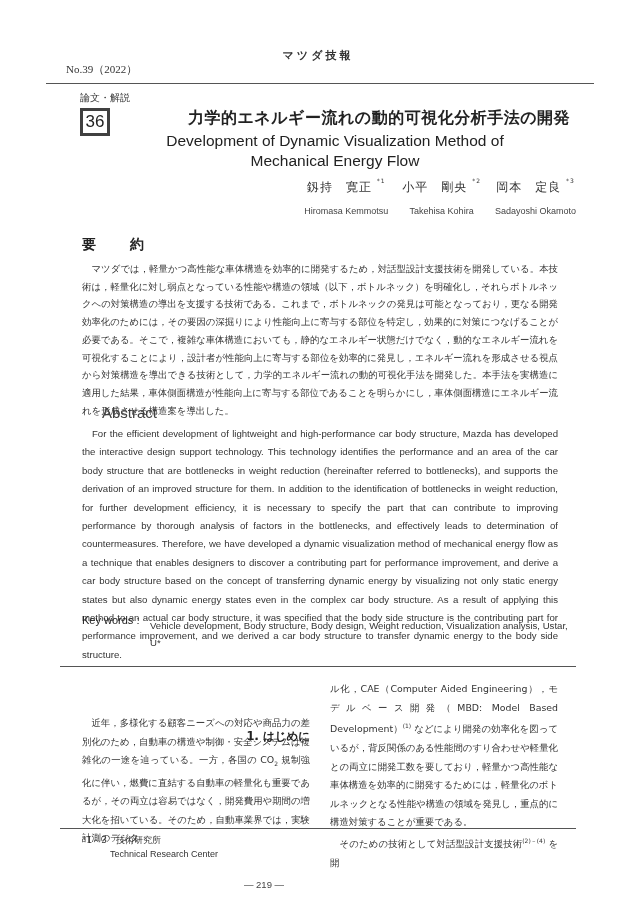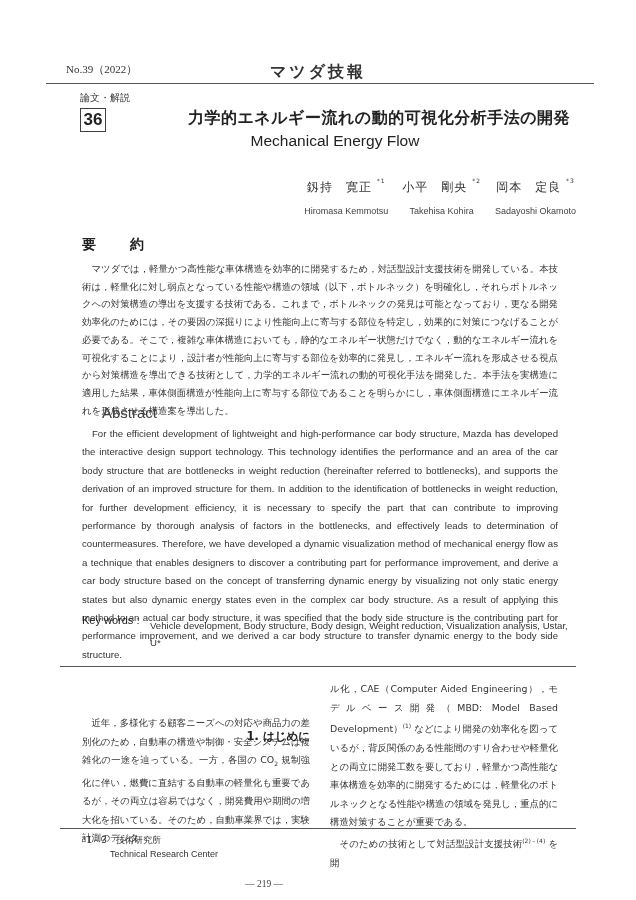--- a/index.html
+++ b/index.html
@@ -1,24 +1,24 @@
 <!DOCTYPE html>
 <html><head>
 <meta charset="utf-8">
 <style>
   html, body { margin: 0; padding: 0; background: #ffffff; }
   body { width: 636px; height: 900px; position: relative; overflow: hidden;
          font-family: "DejaVu Sans", sans-serif; color: #2a2a2a; }
   .abs { position: absolute; }
   .hdr-left { left: 66px; top: 62px; font-family: "Liberation Serif", serif; font-size: 11px; color: #333; }
-  .hdr-center { left: 0; width: 636px; top: 62px; text-align: center; font-size: 16px; font-weight: bold; letter-spacing: 3px; color: #333; }
+  .hdr-center { left: 0; width: 636px; top: 48px; text-align: center; font-size: 11px; font-weight: bold; letter-spacing: 3px; color: #333; }
   .rule { height: 1px; background: #555; }
   .category { left: 80px; top: 91px; font-size: 10px; color: #333; }
-  .num-box { left: 80px; top: 108px; width: 24px; height: 22px; border: 1px solid #404040;
-             font-family: "Liberation Sans", sans-serif; font-weight: bold; font-size: 17px;
+  .num-box { left: 80px; top: 108px; width: 24px; height: 22px; border: 3px solid #404040;
+             font-family: "Liberation Sans", sans-serif; font-weight: normal; font-size: 17px;
              text-align: center; line-height: 22px; color: #222; }
   .title-ja { left: 100px; width: 470px; top: 108px; text-align: right; font-weight: bold; font-size: 16px; color: #222; letter-spacing: 0.5px; }
   .title-en { left: 100px; width: 470px; top: 131px; text-align: center; font-family: "Liberation Sans", sans-serif; font-size: 15.5px; line-height: 20px; color: #222; }
   .authors { right: 60px; top: 179px; display: flex; gap: 14px; }
   .author { text-align: center; }
   .author .ja { font-size: 12px; color: #333; letter-spacing: 1px; }
   .author .ja sup { font-size: 6px; vertical-align: top; position: relative; top: -2px; }
   .author .en { font-family: "Liberation Sans", sans-serif; font-size: 9px; color: #444; margin-top: 10px; }
   .summary-h { left: 82px; top: 236px; font-size: 14px; font-weight: bold; letter-spacing: 10px; color: #222; }
   .para-ja { left: 82px; width: 476px; font-size: 9.4px; line-height: 17.7px; color: #333; text-align: justify; }
@@ -26,34 +26,35 @@
   .para-en { left: 82px; width: 476px; top: 425px; font-family: "Liberation Sans", sans-serif; font-size: 9.6px; line-height: 18.4px; color: #333; text-align: justify; text-indent: 10px; }
   .kw-label { left: 82px; top: 614px; font-family: "Liberation Sans", sans-serif; font-size: 11px; color: #222; }
   .kw-text { left: 150px; top: 617px; width: 420px; font-family: "Liberation Sans", sans-serif; font-size: 9.6px; line-height: 17px; color: #333; }
   .sec-h { left: 82px; width: 228px; top: 729px; text-align: right; font-weight: bold; font-size: 11.5px; color: #222; }
   .col { font-size: 9.4px; line-height: 18.6px; color: #333; text-align: justify; }
   .col-left { left: 82px; width: 228px; top: 714px; }
   .col-right { left: 330px; width: 228px; top: 680px; }
   .col sup, .col sub { font-size: 6px; }
   .fn1 { left: 82px; top: 834px; font-size: 9px; color: #333; }
   .fn2 { left: 110px; top: 849px; font-family: "Liberation Sans", sans-serif; font-size: 9px; color: #333; }
-  .page-no { left: 0; width: 528px; top: 879px; text-align: center; font-family: Liberation Serif, serif; font-size: 9.5px; color: #444; }
+  .page-no { left: 0; width: 528px; top: 879px; text-align: center; font-family: Liberation Sans, sans-serif; font-size: 9.5px; color: #444; }
   .ind { display: inline-block; width: 1em; }
 </style>
 </head>
 <body>
 
 <div class="abs hdr-left">No.39（2022）</div>
 <div class="abs hdr-center">マツダ技報</div>
 <div class="abs rule" style="left:46px; width:548px; top:83px;"></div>
 
 <div class="abs category">論文・解説</div>
 <div class="abs num-box">36</div>
 <div class="abs title-ja">力学的エネルギー流れの動的可視化分析手法の開発</div>
 <div class="abs title-en">
+  <div>Development of Dynamic Visualization Method of</div>
   <div>Mechanical Energy Flow</div>
 </div>
 
 <div class="abs authors">
   <div class="author">
     <div class="ja"><span>釼持　寛正</span> <sup>*1</sup></div>
     <div class="en">Hiromasa Kemmotsu</div>
   </div>
   <div class="author">
     <div class="ja"><span>小平　剛央</span> <sup>*2</sup></div>

